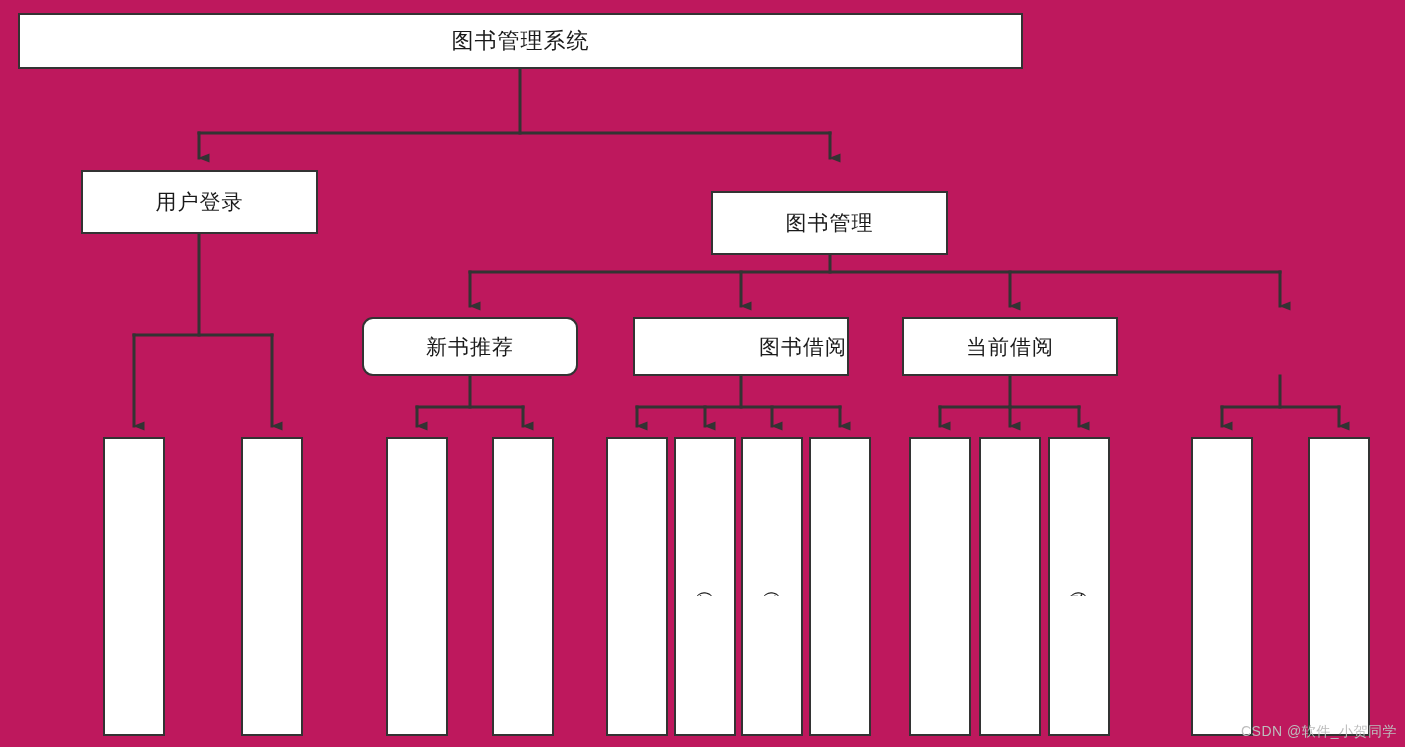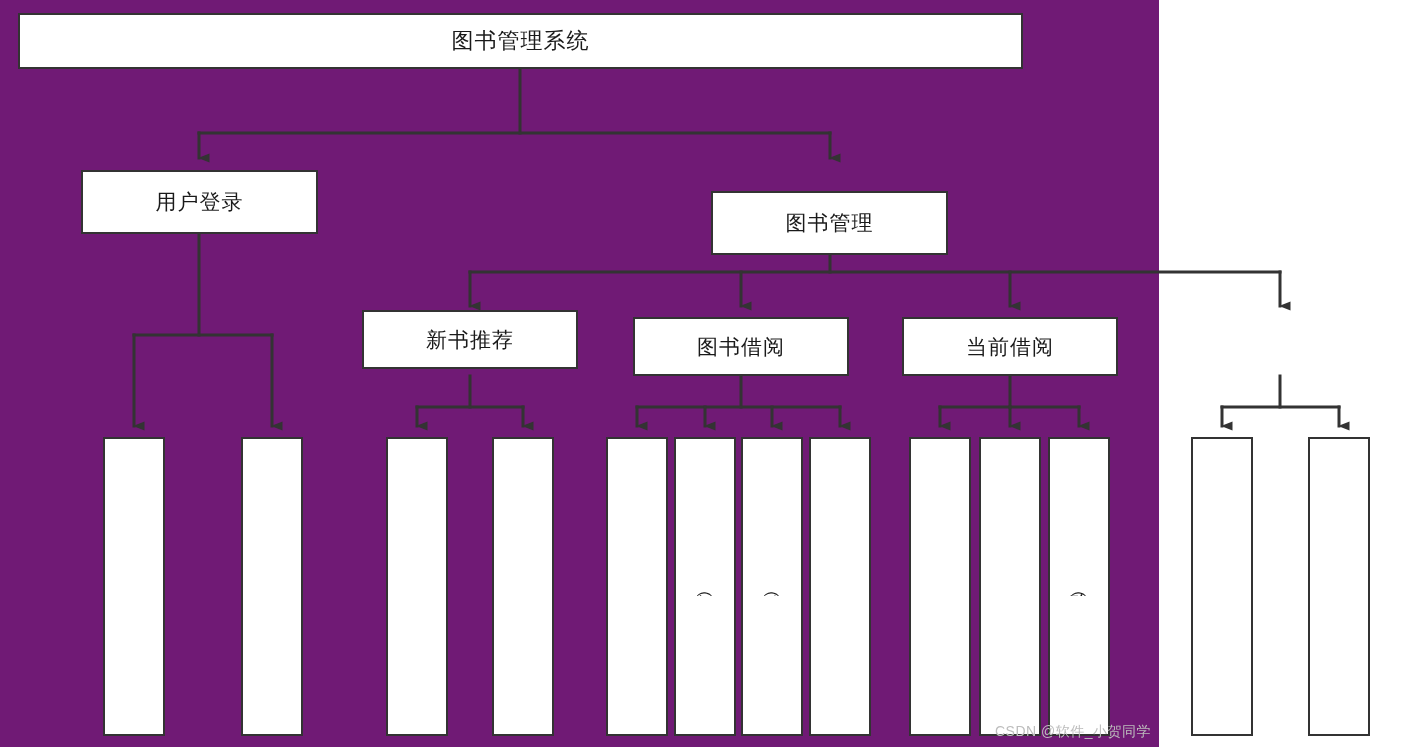--- a/index.html
+++ b/index.html
@@ -1,21 +1,21 @@
 <!DOCTYPE html>
 <html><head>
 <meta charset="utf-8">
 <title>图书管理系统 功能结构图</title>
 <style>
   html,body{margin:0;padding:0;background:#ffffff;}
   body{
     font-family:"Liberation Sans","DejaVu Sans",sans-serif;
     width:1405px;height:747px;overflow:hidden;position:relative;
   }
-  #diagram-root{position:relative;width:1159px;height:747px;background:#701a75;text-decoration:underline;}
+  #diagram-root{position:relative;width:1405px;height:747px;background:#be185d;text-decoration:underline;}
   svg#tree-svg{position:absolute;left:0;top:0;width:1405px;height:747px;display:block;}
   .node-box{
     position:absolute;background:#ffffff;border:2px solid #333333;
     box-sizing:border-box;display:flex;align-items:center;justify-content:center;
     color:#1a1a1a;
   }
   .node-h .node-label{
     writing-mode:horizontal-tb;font-size:21px;line-height:1.1;white-space:nowrap;letter-spacing:1px;
   }
   .node-root .node-label{font-size:22px;}
@@ -89,24 +89,24 @@
     <span class="node-label">图书管理系统</span>
   </div>
 
   <div class="node-box node-h" style="left:81px;top:170px;width:237px;height:64px;">
     <span class="node-label">用户登录</span>
   </div>
   <div class="node-box node-h" style="left:711px;top:170px;width:237px;height:64px;margin-top:21px;">
     <span class="node-label">图书管理</span>
   </div>
 
-  <div class="node-box node-h" style="left:362px;top:310px;width:216px;height:59px;">
+  <div class="node-box node-h" style="left:362px;top:317px;width:216px;height:59px;border-radius:11px;">
     <span class="node-label">新书推荐</span>
   </div>
-  <div class="node-box node-h" style="left:633px;top:317px;width:216px;height:59px;">
+  <div class="node-box node-h" style="left:633px;top:317px;width:216px;height:59px;justify-content:flex-end;">
     <span class="node-label">图书借阅</span>
   </div>
   <div class="node-box node-h" style="left:902px;top:317px;width:216px;height:59px;">
     <span class="node-label">当前借阅</span>
   </div>
 
   <div class="node-box node-v" style="left:103px;top:437px;width:62px;height:299px;">
     <span class="node-label">用户登录</span>
   </div>
   <div class="node-box node-v" style="left:241px;top:437px;width:62px;height:299px;">

